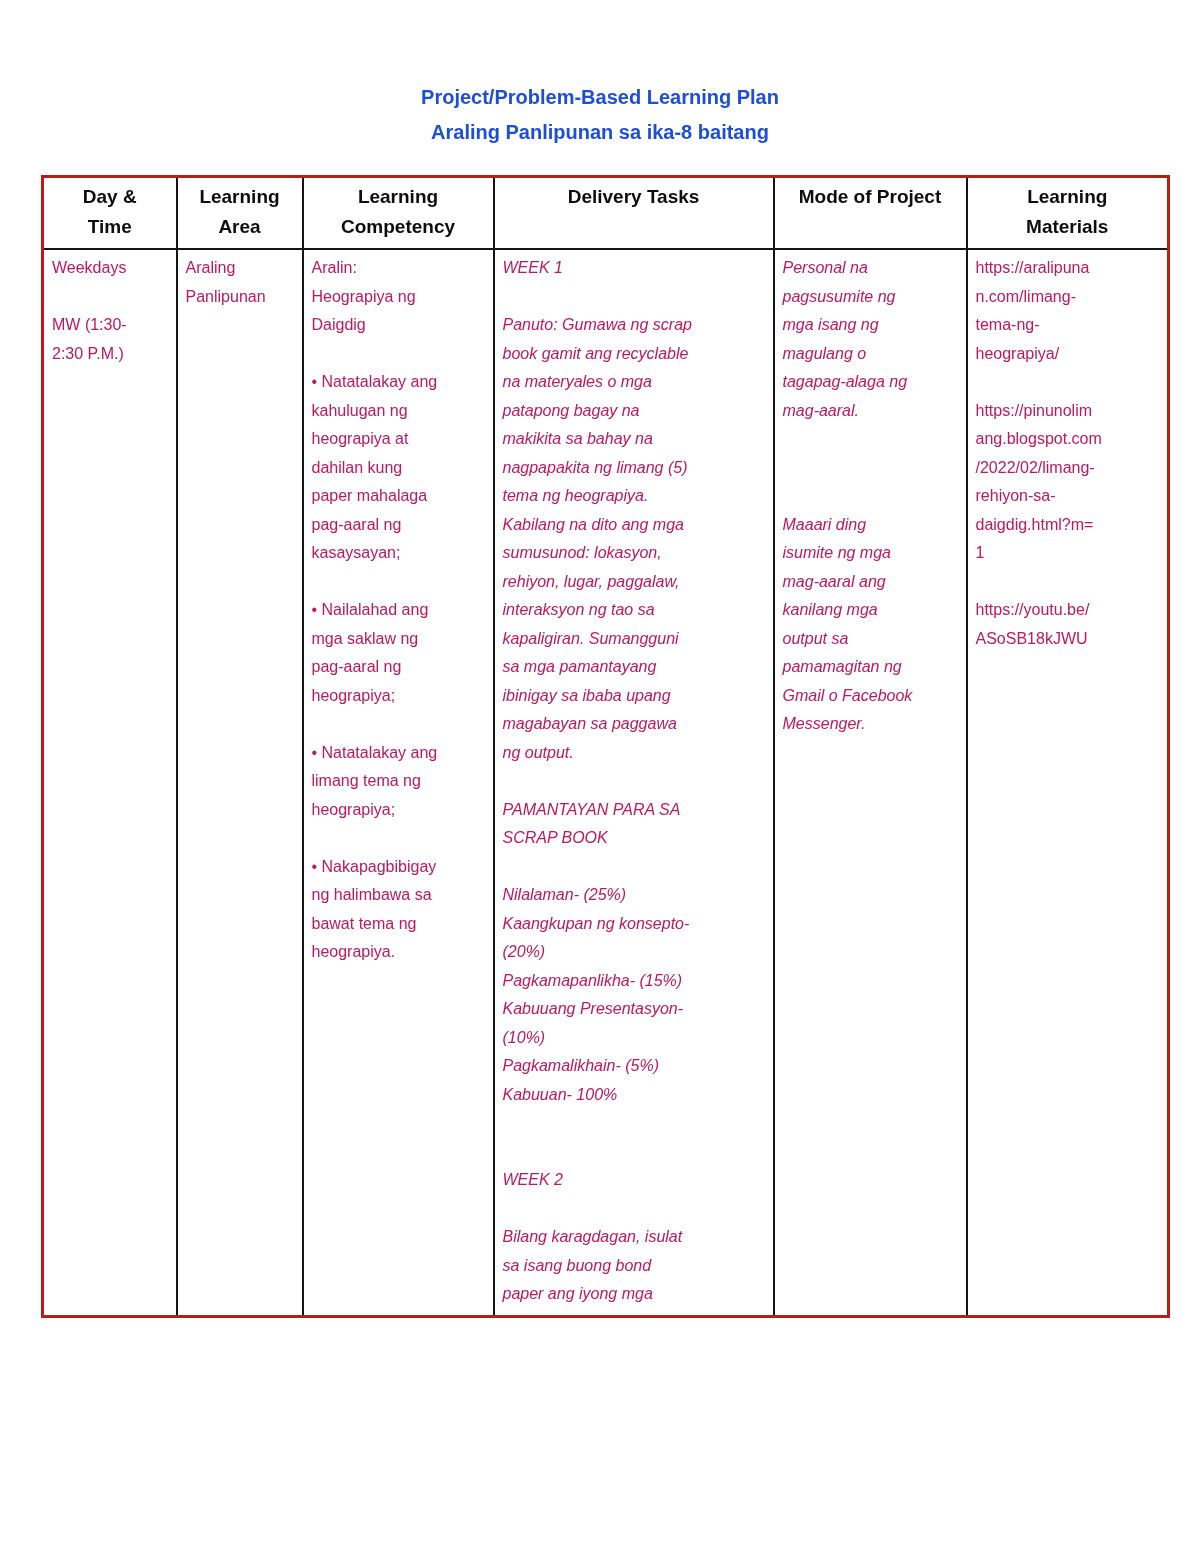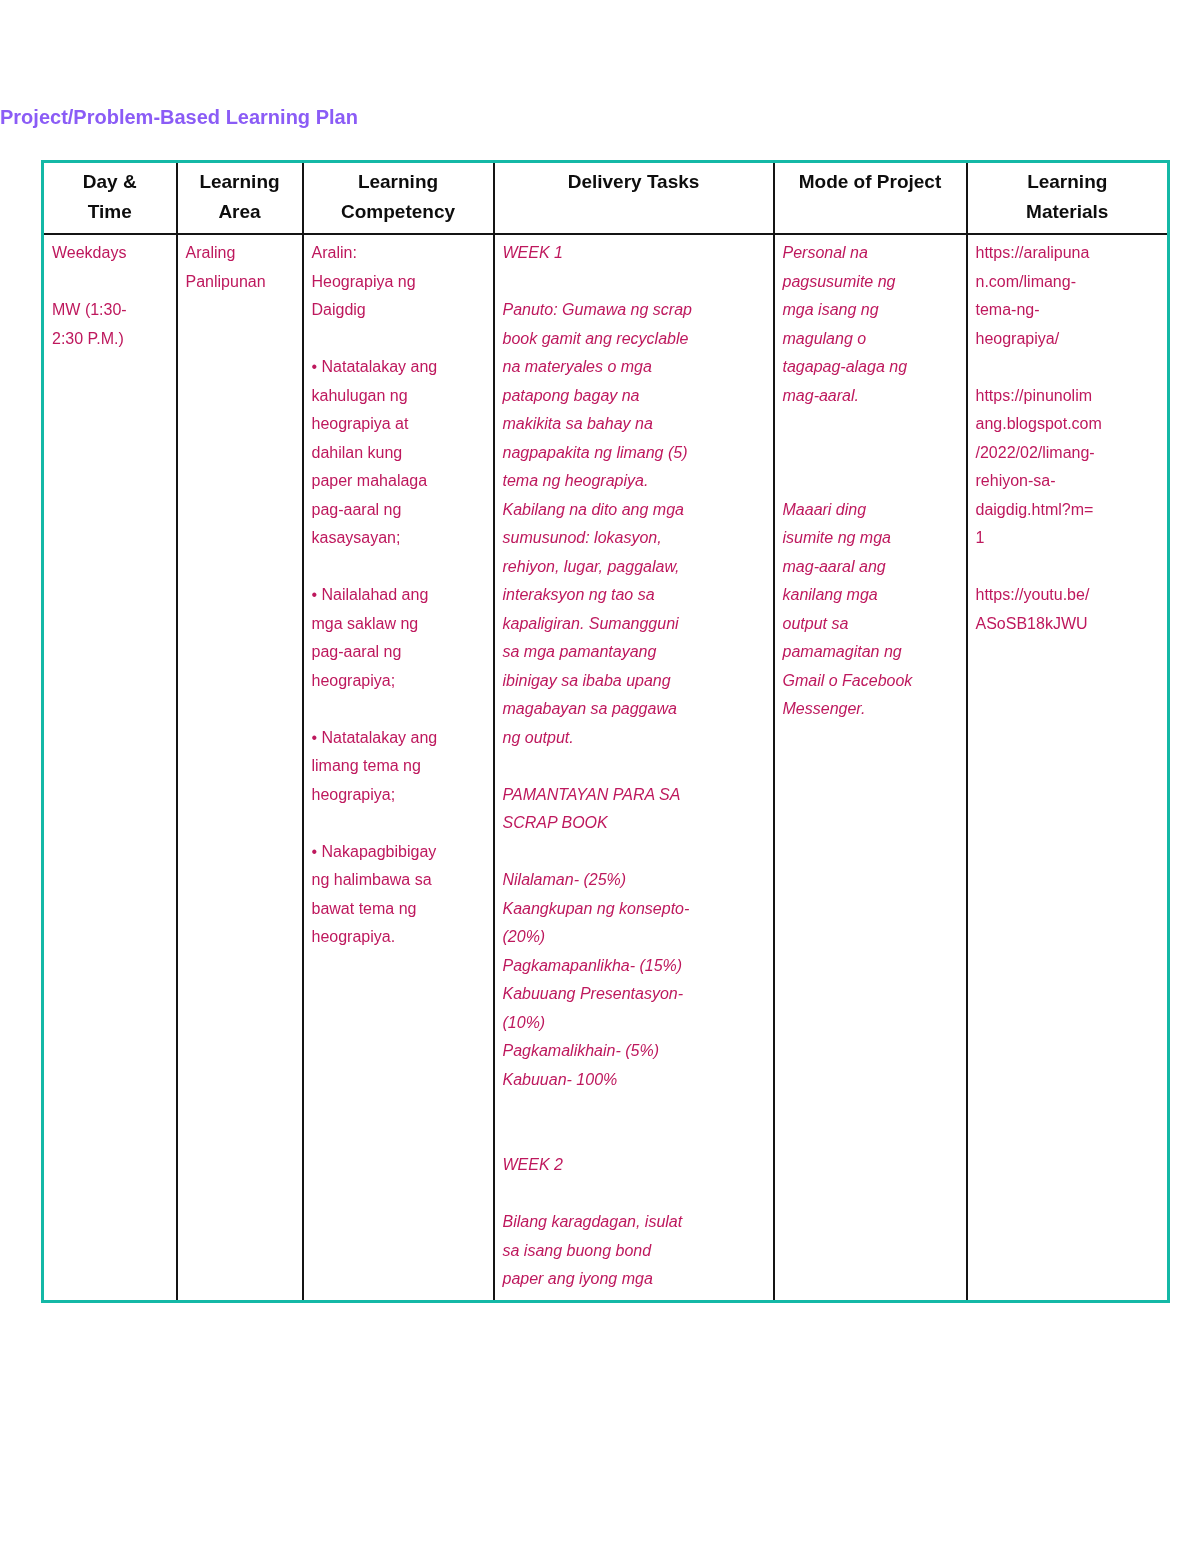--- a/index.html
+++ b/index.html
@@ -10,32 +10,33 @@
   .page {
     position: relative;
     width: 1200px;
     height: 1553px;
     background: #ffffff;
     color: #000000;
     font-family: "Liberation Sans", "DejaVu Sans", sans-serif;
     overflow: hidden;
   }
   .doc-title {
-    margin-top: 100px;
+    margin-top: 80px;
+    text-align: center;
     font-size: 20px;
     font-weight: 700;
     line-height: 35px;
-    color: #8b5cf6;
+    color: #1d4ed8;
   }
   table.plan {
     border-collapse: collapse;
     table-layout: fixed;
     width: 1126px;
     margin: 25px 0 0 41px;
-    border: 3px solid #14b8a6;
+    border: 3px solid #b91c1c;
   }
   table.plan th, table.plan td {
     border: 2px solid #141414;
     vertical-align: top;
     padding: 4px 8px 6px 8px;
     white-space: pre-line;
     overflow: hidden;
   }
   table.plan th {
     font-size: 19px;
@@ -63,20 +64,21 @@
   col.c4 { width: 193px; }
   col.c5 { width: 202px; }
 </style>
 </head>
 <body>
 
 <div class="page">
 
   <div class="doc-title">
     <div>Project/Problem-Based Learning Plan</div>
+    <div>Araling Panlipunan sa ika-8 baitang</div>
   </div>
 
   <table class="plan">
     <colgroup>
       <col class="c0">
         <col class="c1">
         <col class="c2">
         <col class="c3">
         <col class="c4">
         <col class="c5">

